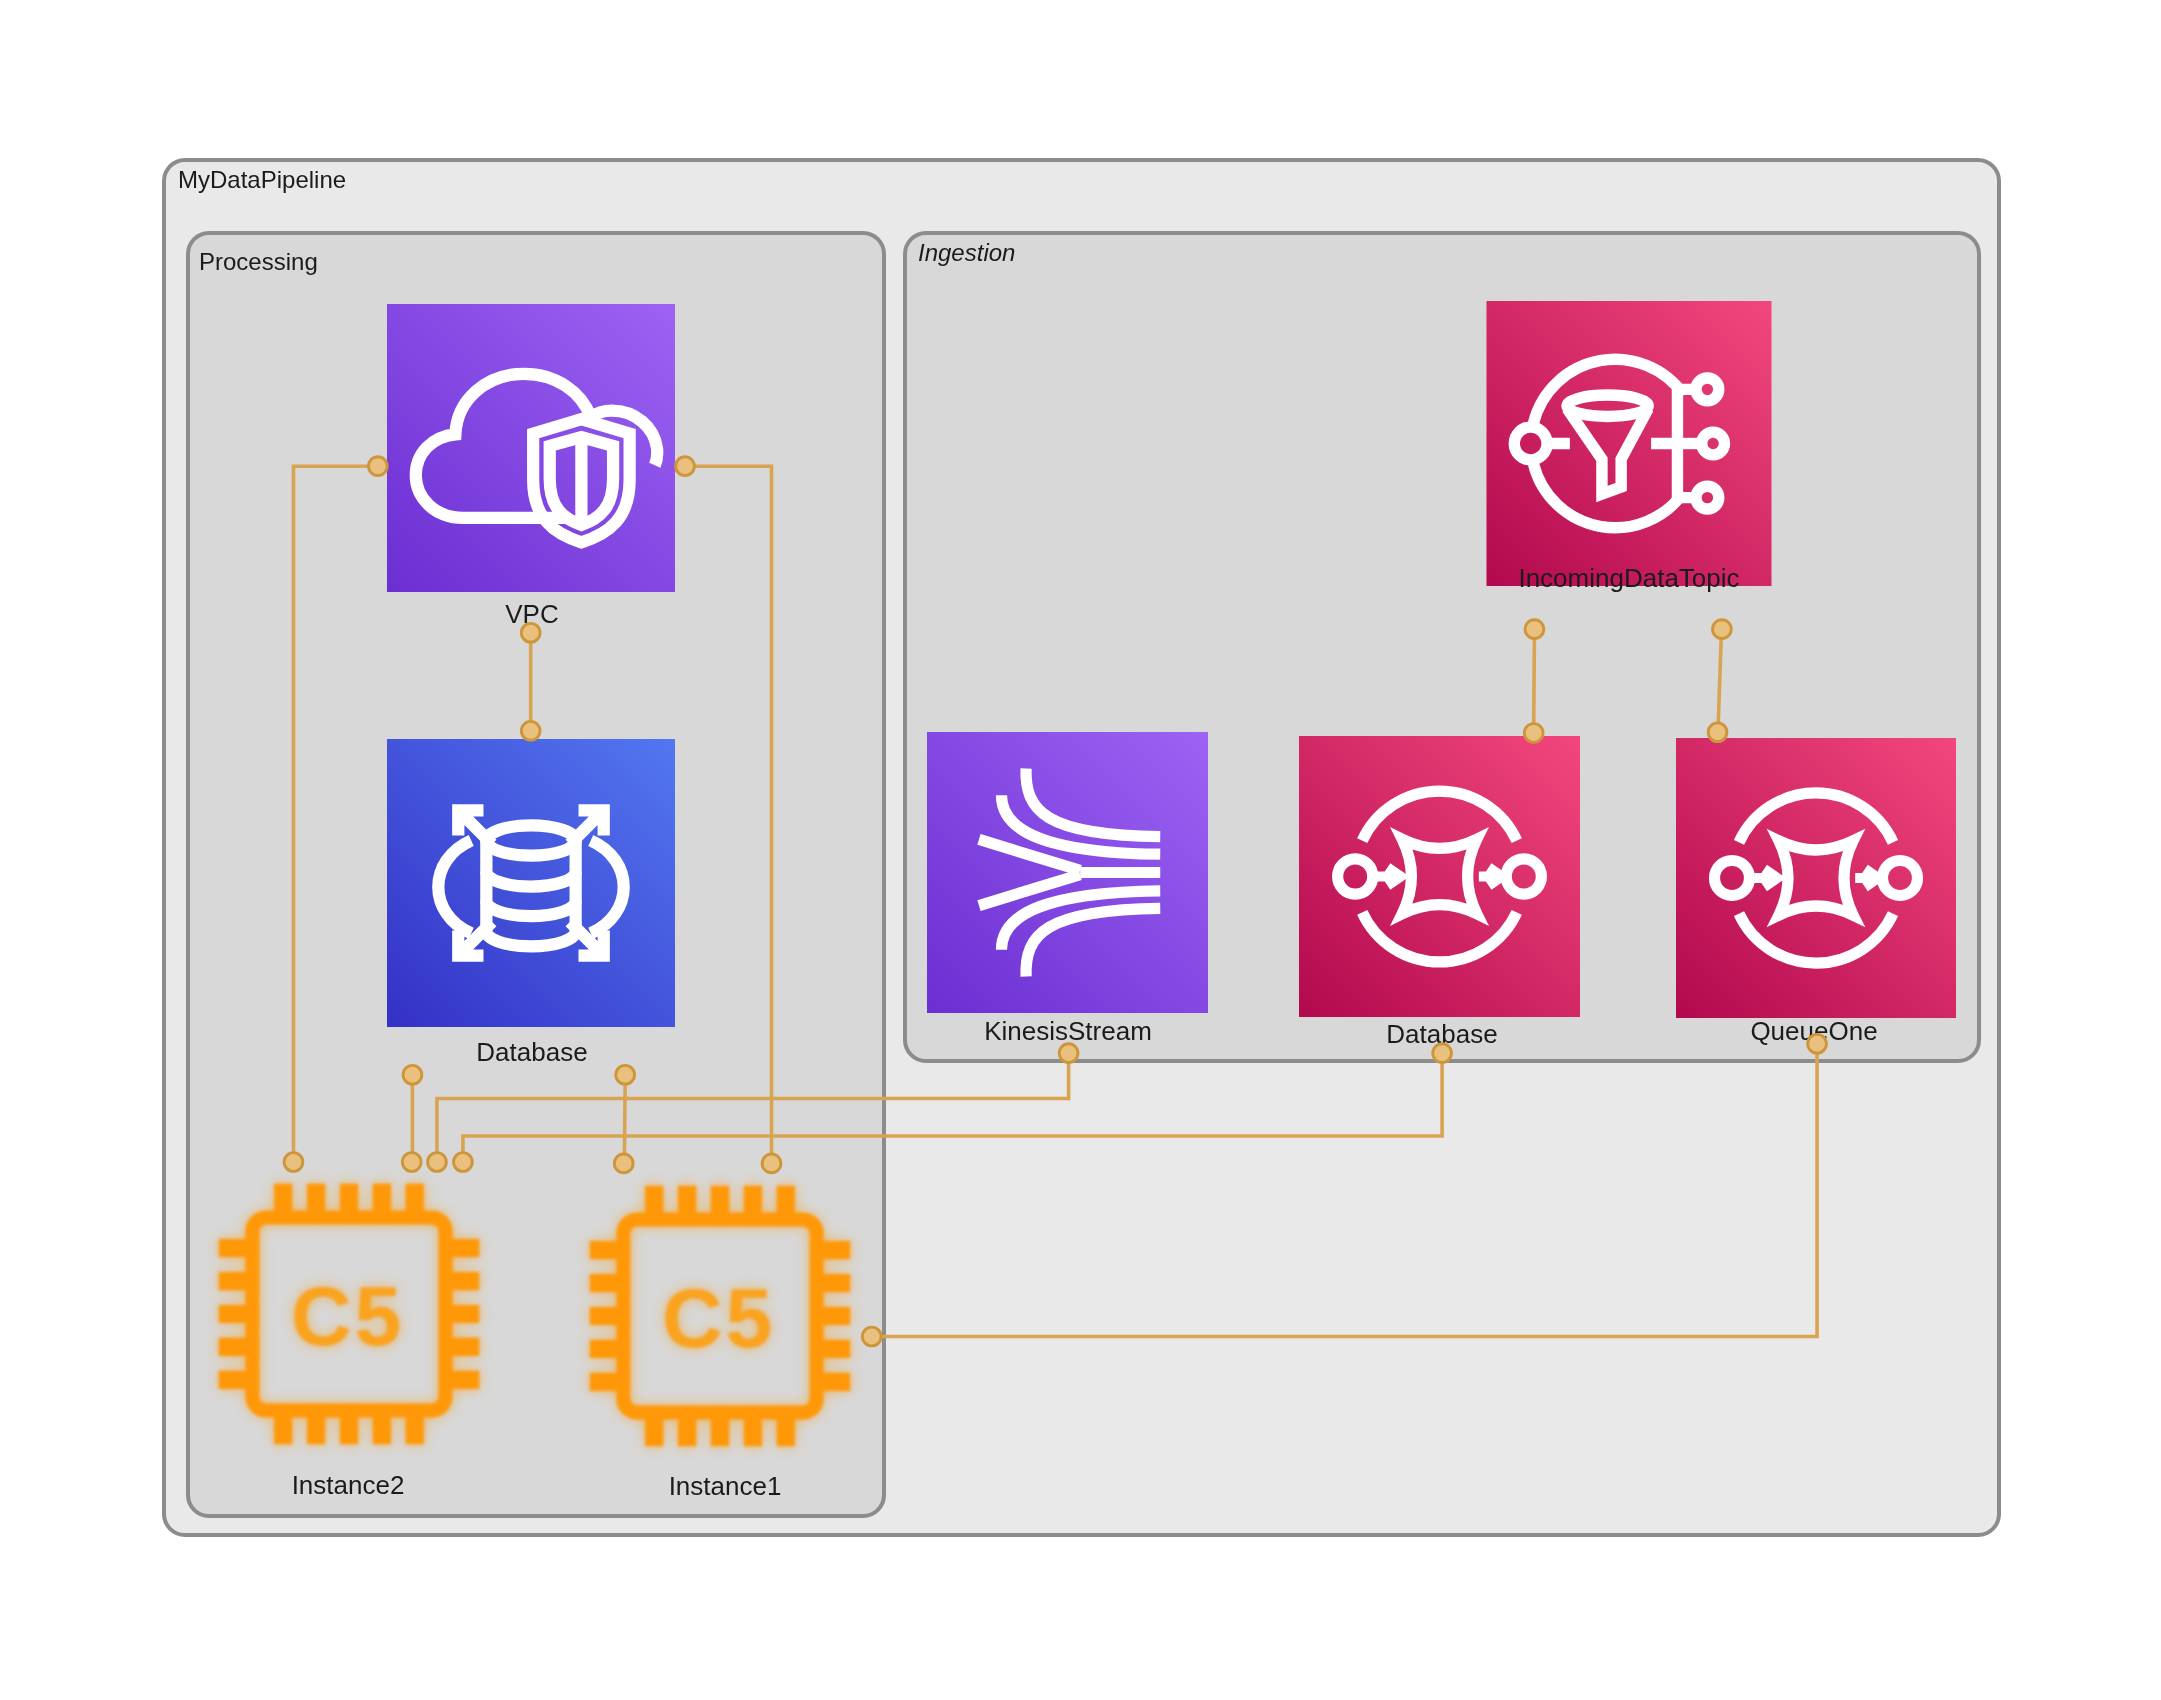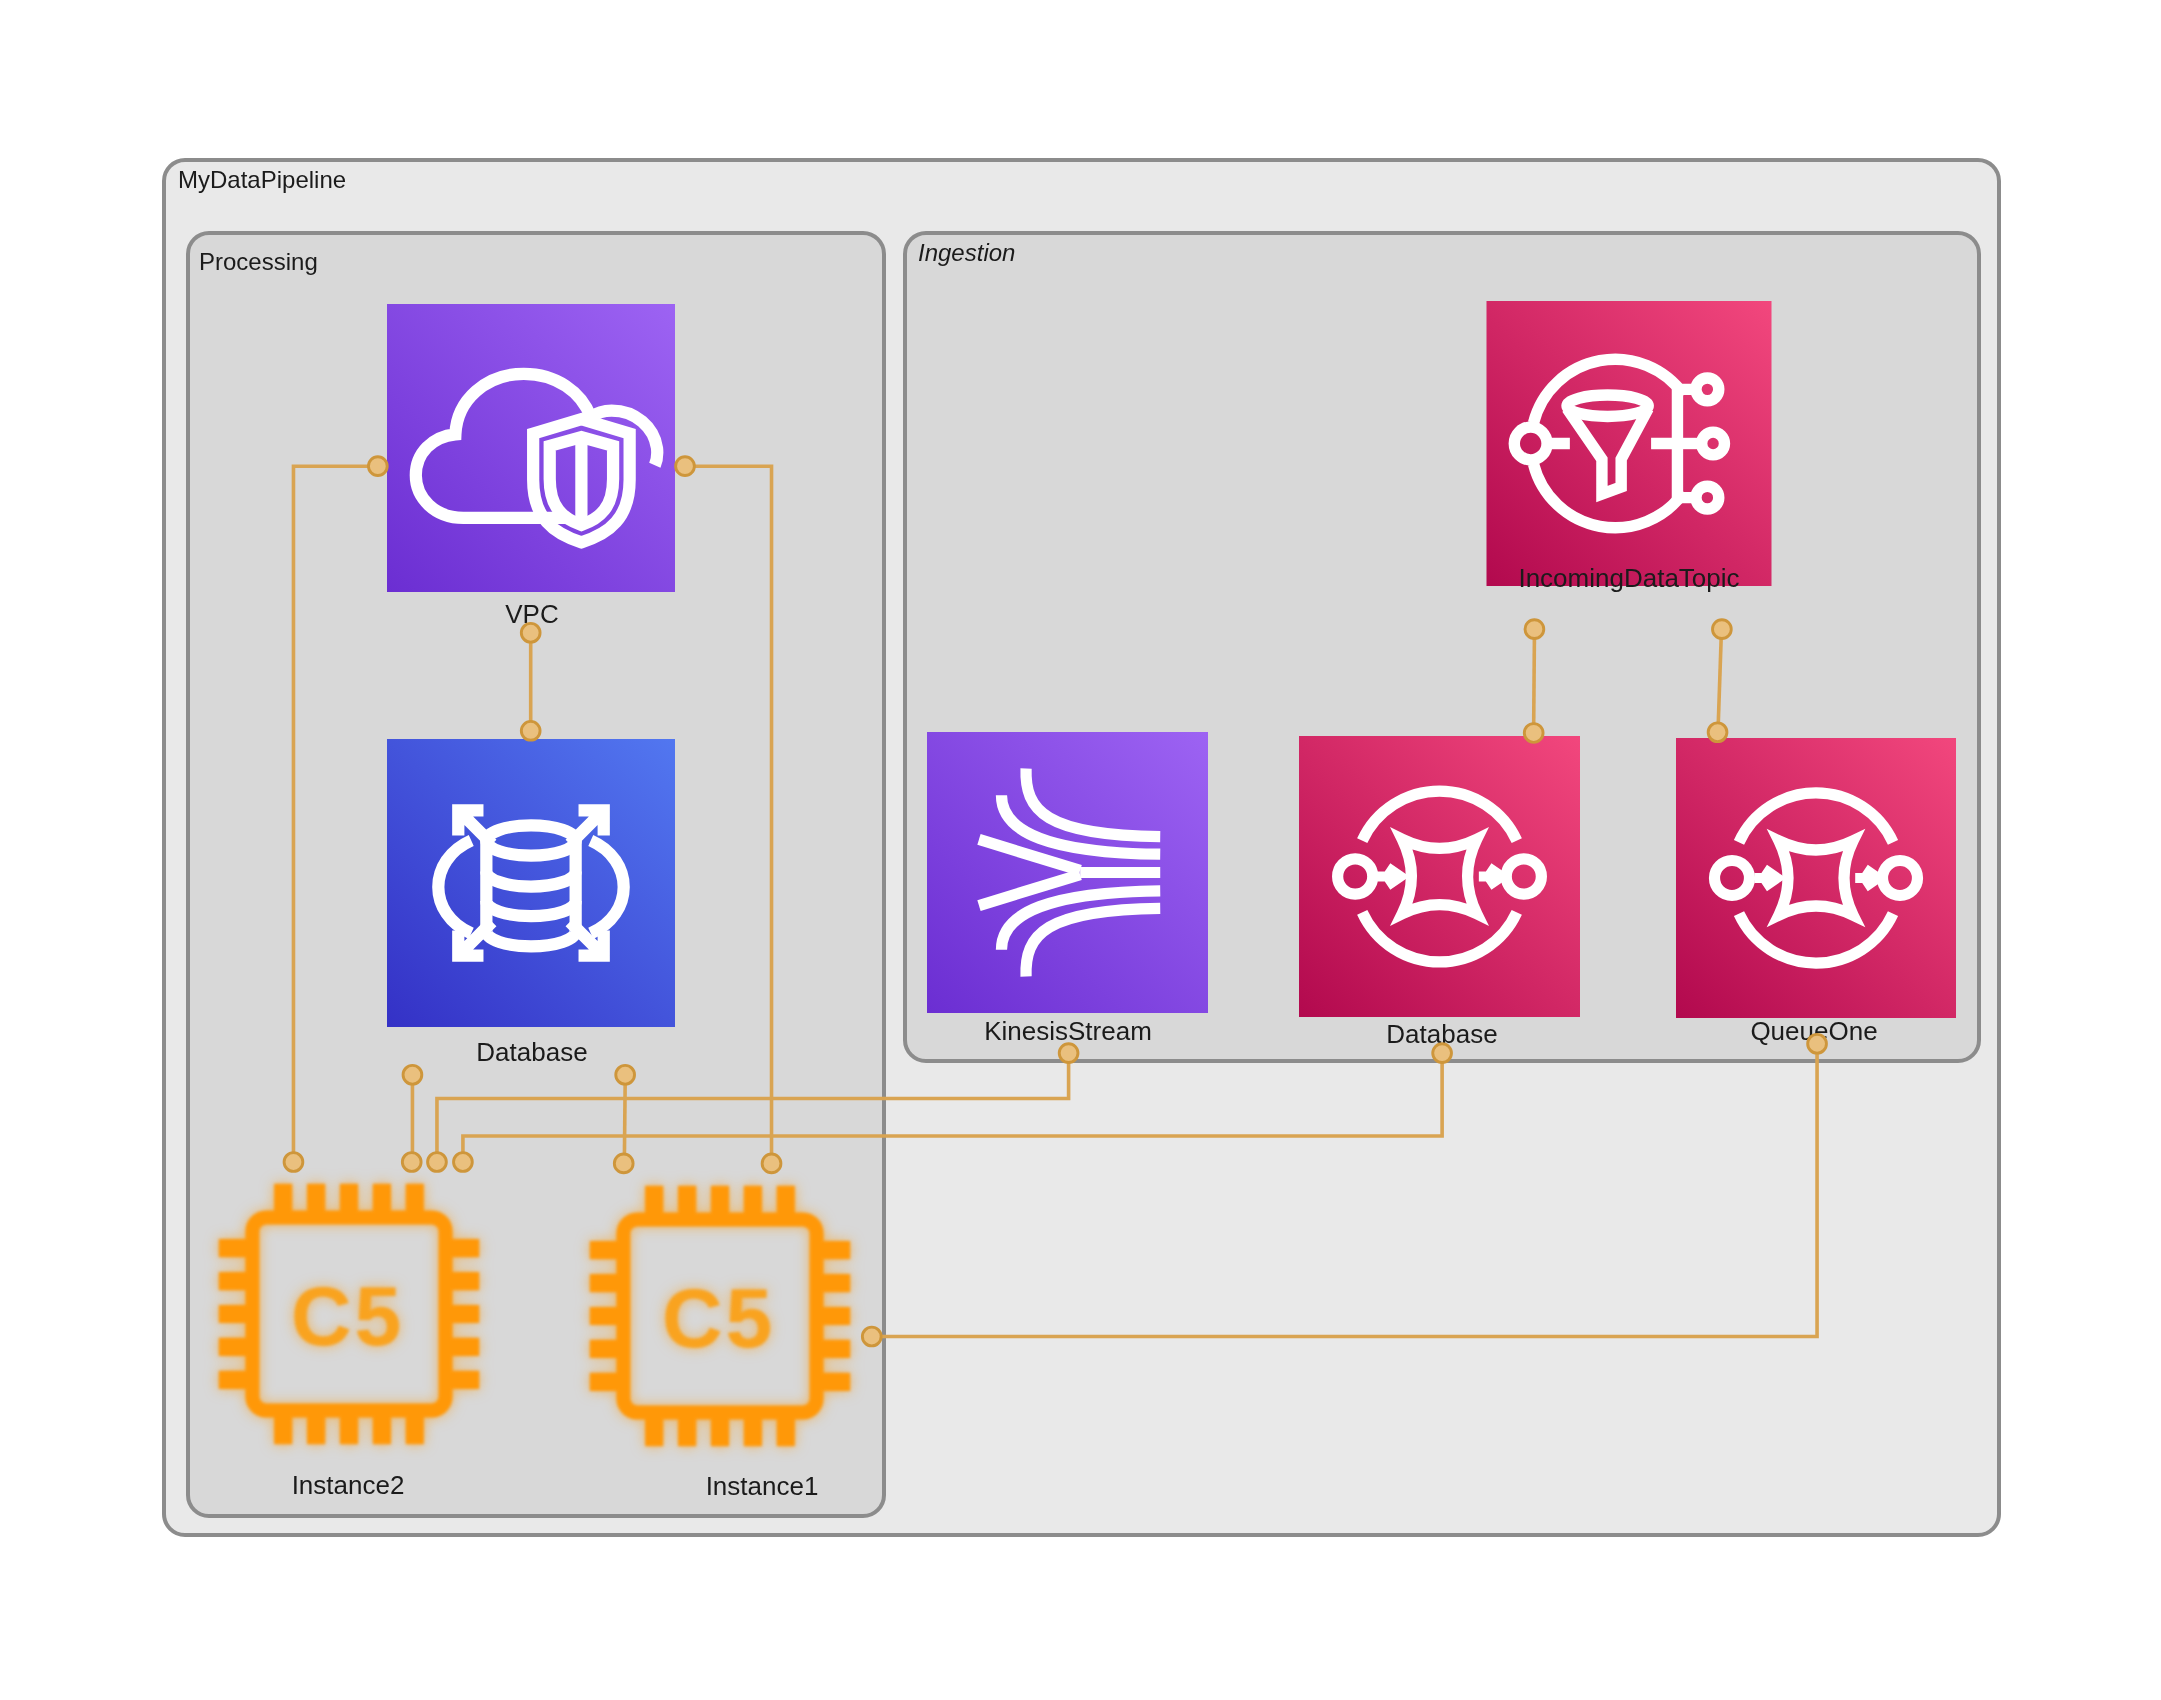--- a/index.html
+++ b/index.html
@@ -181,21 +181,21 @@
       <g stroke-width="26">
         <path d="M106 14 V60 M153 14 V60 M200 14 V60 M247 14 V60 M294 14 V60"></path>
         <path d="M106 340 V386 M153 340 V386 M200 340 V386 M247 340 V386 M294 340 V386"></path>
         <path d="M14 106 H60 M14 153 H60 M14 200 H60 M14 247 H60 M14 294 H60"></path>
         <path d="M340 106 H386 M340 153 H386 M340 200 H386 M340 247 H386 M340 294 H386"></path>
       </g>
     </g>
     <text x="198" y="244" font-size="120" font-weight="bold" letter-spacing="4" text-anchor="middle" fill="#F9A31F">C5</text>
   </svg>
 </div>
-<div class="node-label" style="left:762px;top:1486px">Instance1</div>
+<div class="node-label" style="left:725px;top:1486px">Instance1</div>
 
 <svg id="edges-overlay" width="2161" height="1701" viewBox="0 0 2997 2358">
   <g stroke="#D9A452" stroke-width="5" fill="none">
     <path d="M736 890 V1001"></path>
     <path d="M2128 885 L2127 1004"></path>
     <path d="M2387 885 L2383 1003"></path>
     <path d="M511 646 H407 V1598"></path>
     <path d="M963 646 H1070 V1600"></path>
     <path d="M572 1503 V1598"></path>
     <path d="M867 1503 L866 1600"></path>

